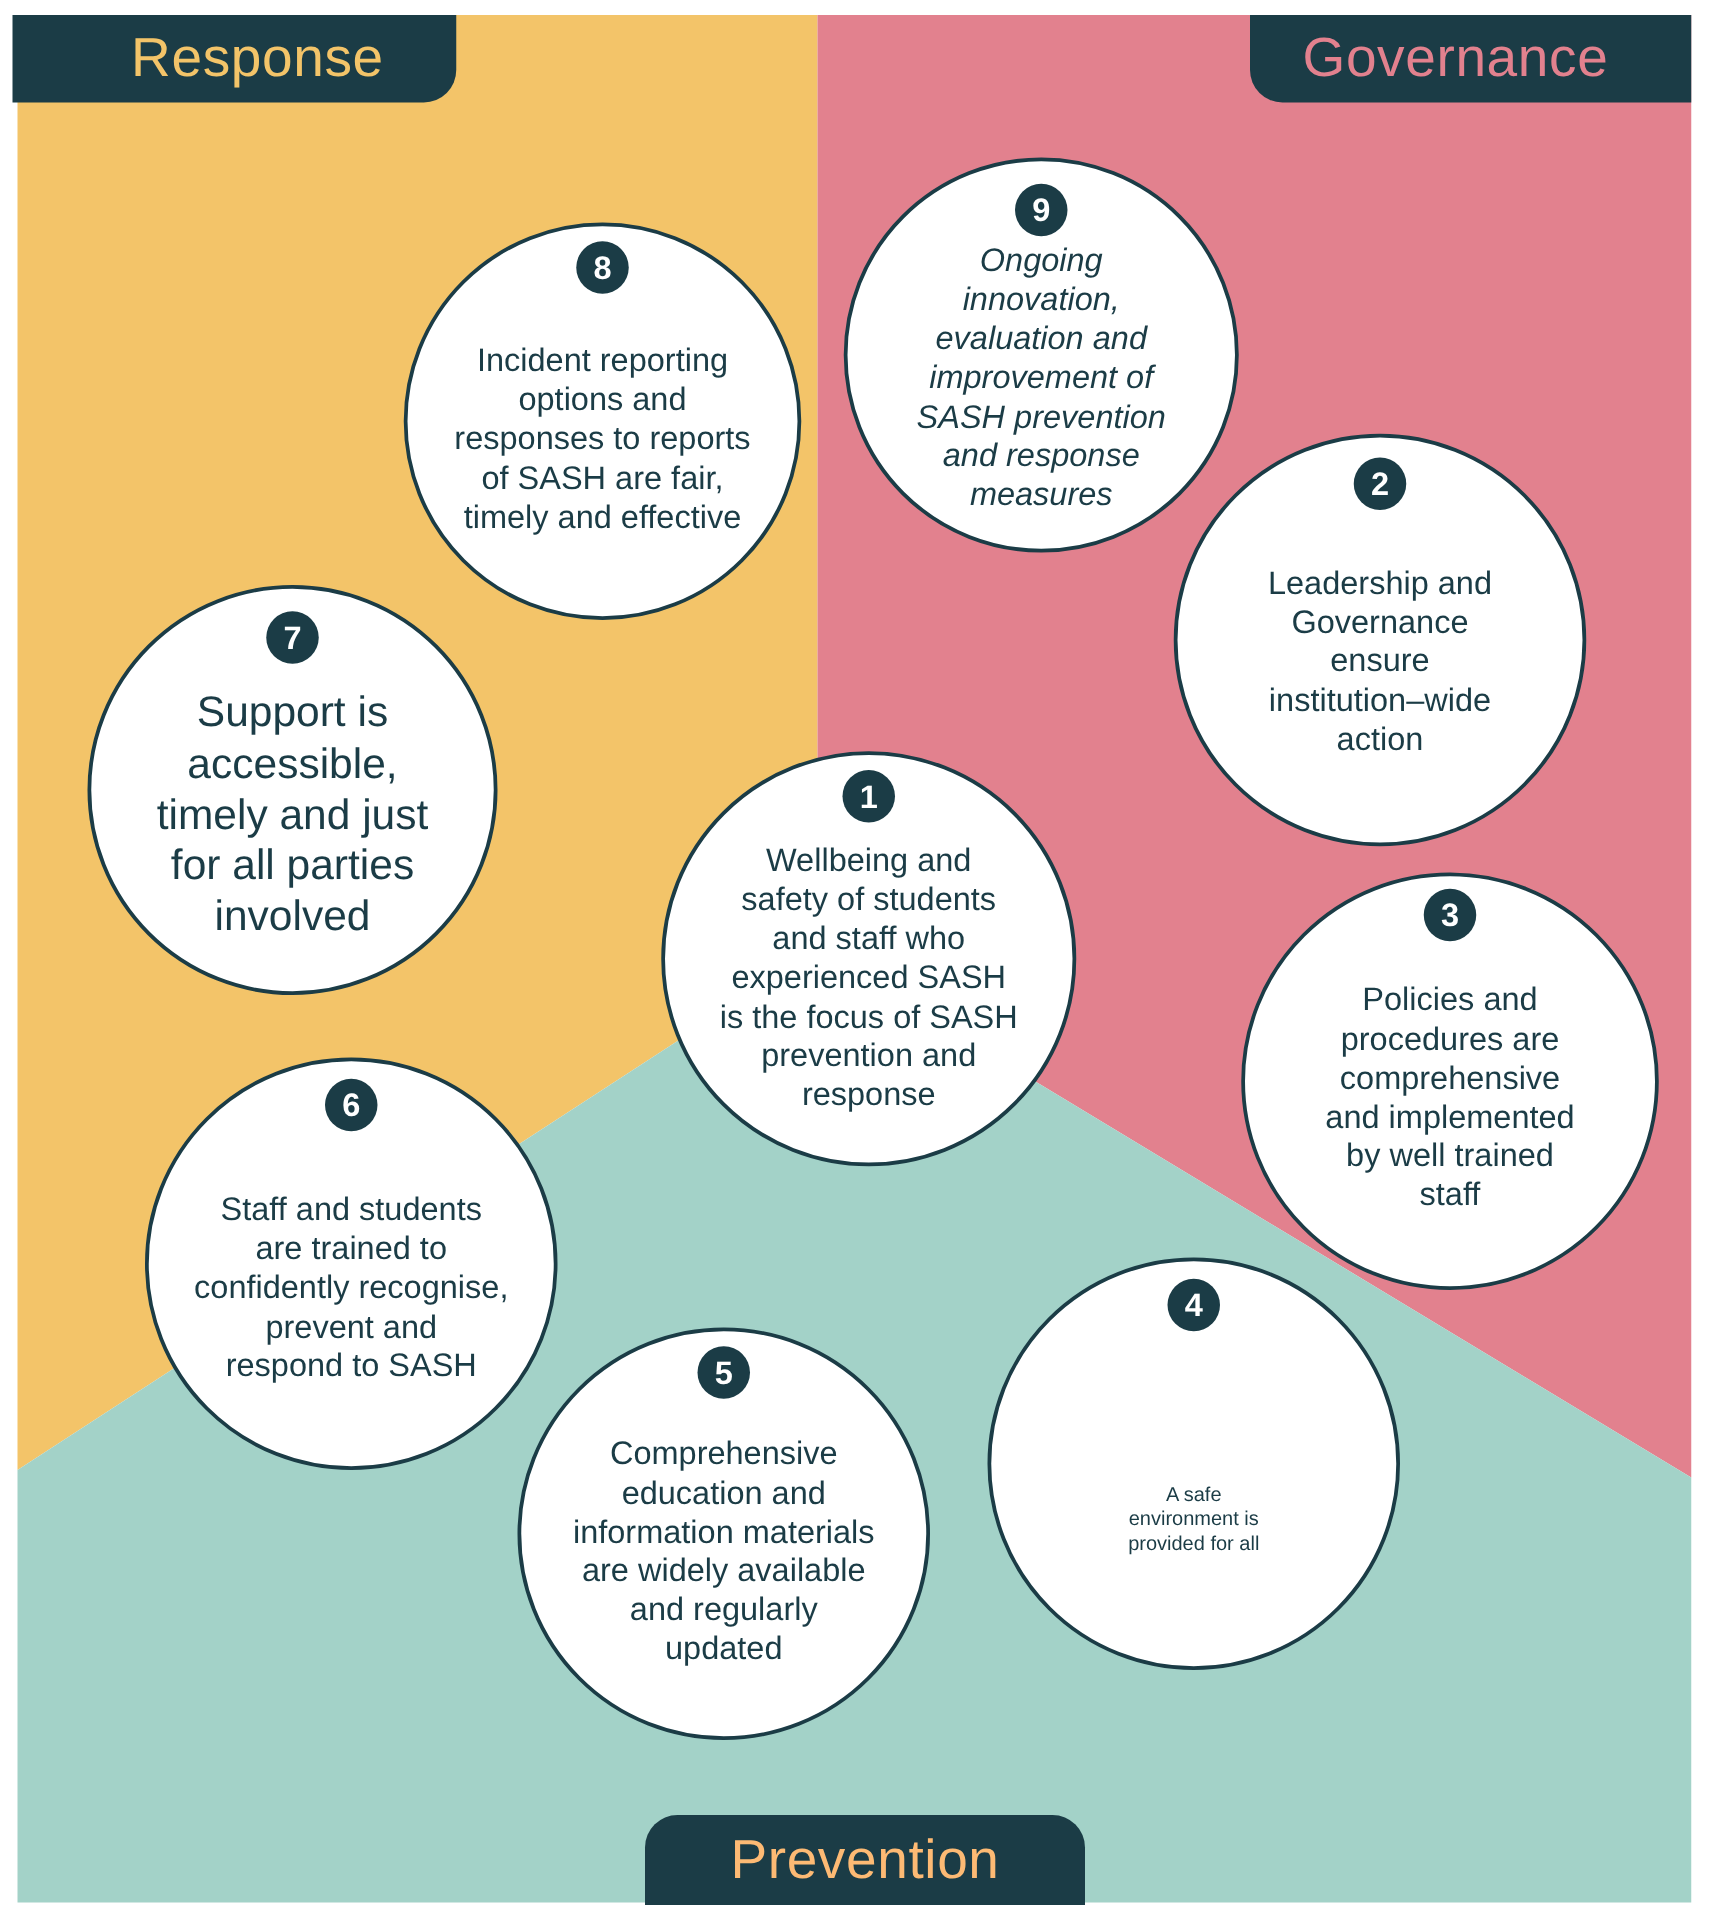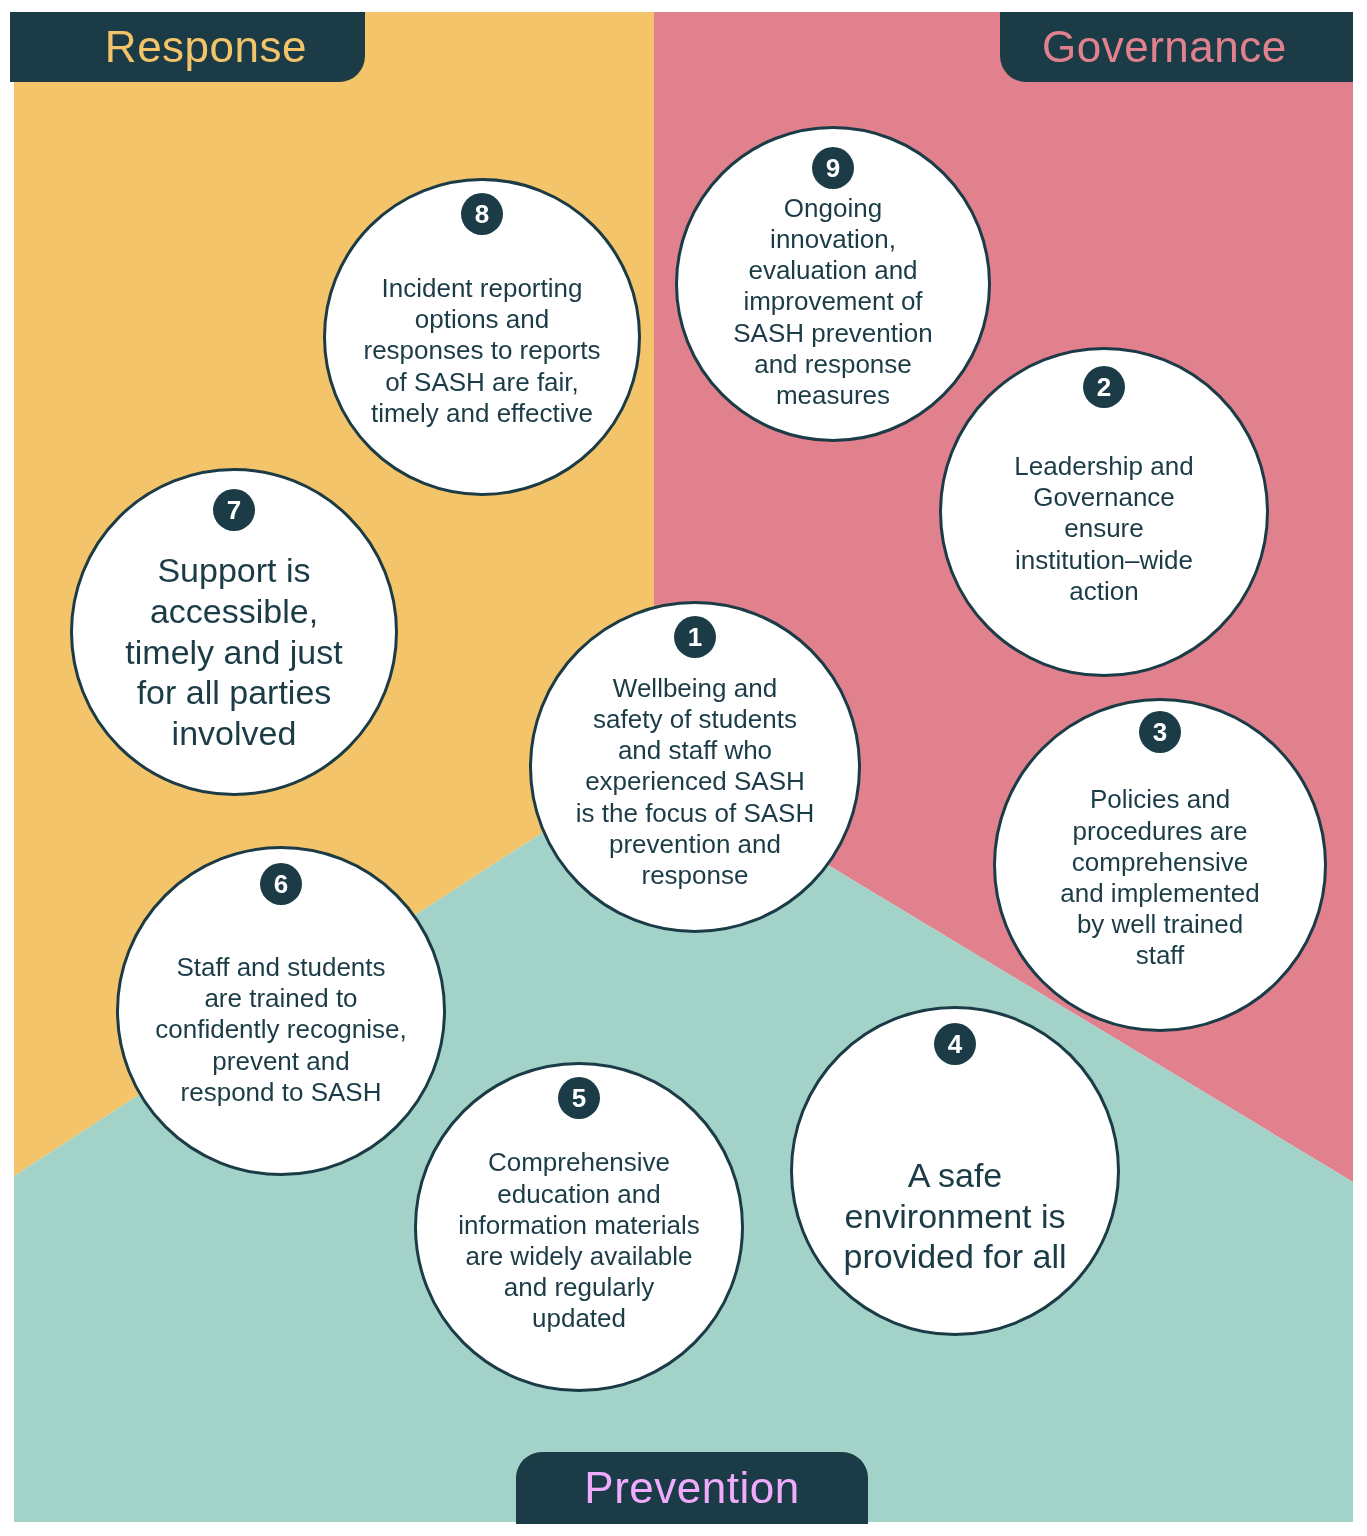--- a/index.html
+++ b/index.html
@@ -58,21 +58,21 @@
     color: #e2818e;
     padding-left: 42px;
     justify-content: flex-start;
   }
   #label-prevention {
     left: 516px;
     top: 1452px;
     width: 352px;
     height: 72px;
     border-radius: 26px 26px 0 0;
-    color: #f0abfc;
+    color: #fdba74;
   }
 
   
   .bubble {
     position: absolute;
     border-radius: 50%;
     background: #ffffff;
     border: 3px solid #1b3c46;
     box-sizing: border-box;
     display: flex;
@@ -105,21 +105,21 @@
     line-height: 1;
   }
 
   
   #bubble-8  { left: 323px; top: 178px;  width: 318px; height: 318px; }
   #bubble-8  .badge { top: 12px; }
   #bubble-8  .bubble-text { font-size: 26px; margin-top: 28px; }
 
   #bubble-9  { left: 675px; top: 126px;  width: 316px; height: 316px; }
   #bubble-9  .badge { top: 18px; }
-  #bubble-9  .bubble-text { font-size: 26px; margin-top: 36px; }
+  #bubble-9  .bubble-text { font-size: 26px; margin-top: 36px; font-style: italic; }
 
   #bubble-2  { left: 939px; top: 347px;  width: 330px; height: 330px; }
   #bubble-2  .badge { top: 16px; }
   #bubble-2  .bubble-text { font-size: 26px; margin-top: 34px; }
 
   #bubble-3  { left: 993px; top: 698px;  width: 334px; height: 334px; }
   #bubble-3  .badge { top: 10px; }
   #bubble-3  .bubble-text { font-size: 26px; margin-top: 26px; }
 
   #bubble-1  { left: 529px; top: 601px;  width: 332px; height: 332px; }
@@ -133,21 +133,21 @@
   #bubble-6  { left: 116px; top: 846px;  width: 330px; height: 330px; }
   #bubble-6  .badge { top: 14px; }
   #bubble-6  .bubble-text { font-size: 26px; margin-top: 38px; }
 
   #bubble-5  { left: 414px; top: 1062px; width: 330px; height: 330px; }
   #bubble-5  .badge { top: 12px; }
   #bubble-5  .bubble-text { font-size: 26px; margin-top: 28px; }
 
   #bubble-4  { left: 790px; top: 1006px; width: 330px; height: 330px; }
   #bubble-4  .badge { top: 14px; }
-  #bubble-4  .bubble-text { font-size: 34px; margin-top: 90px; }
+  #bubble-4  .bubble-text { font-size: 16px; margin-top: 90px; }
 </style>
 </head>
 <body>
 
 <div id="stage">
 
   <svg id="bg-svg" viewBox="0 0 1367 1536">
 
     <polygon points="14,12 654,12 654,760 14,1176" fill="#f3c469"></polygon>
 

